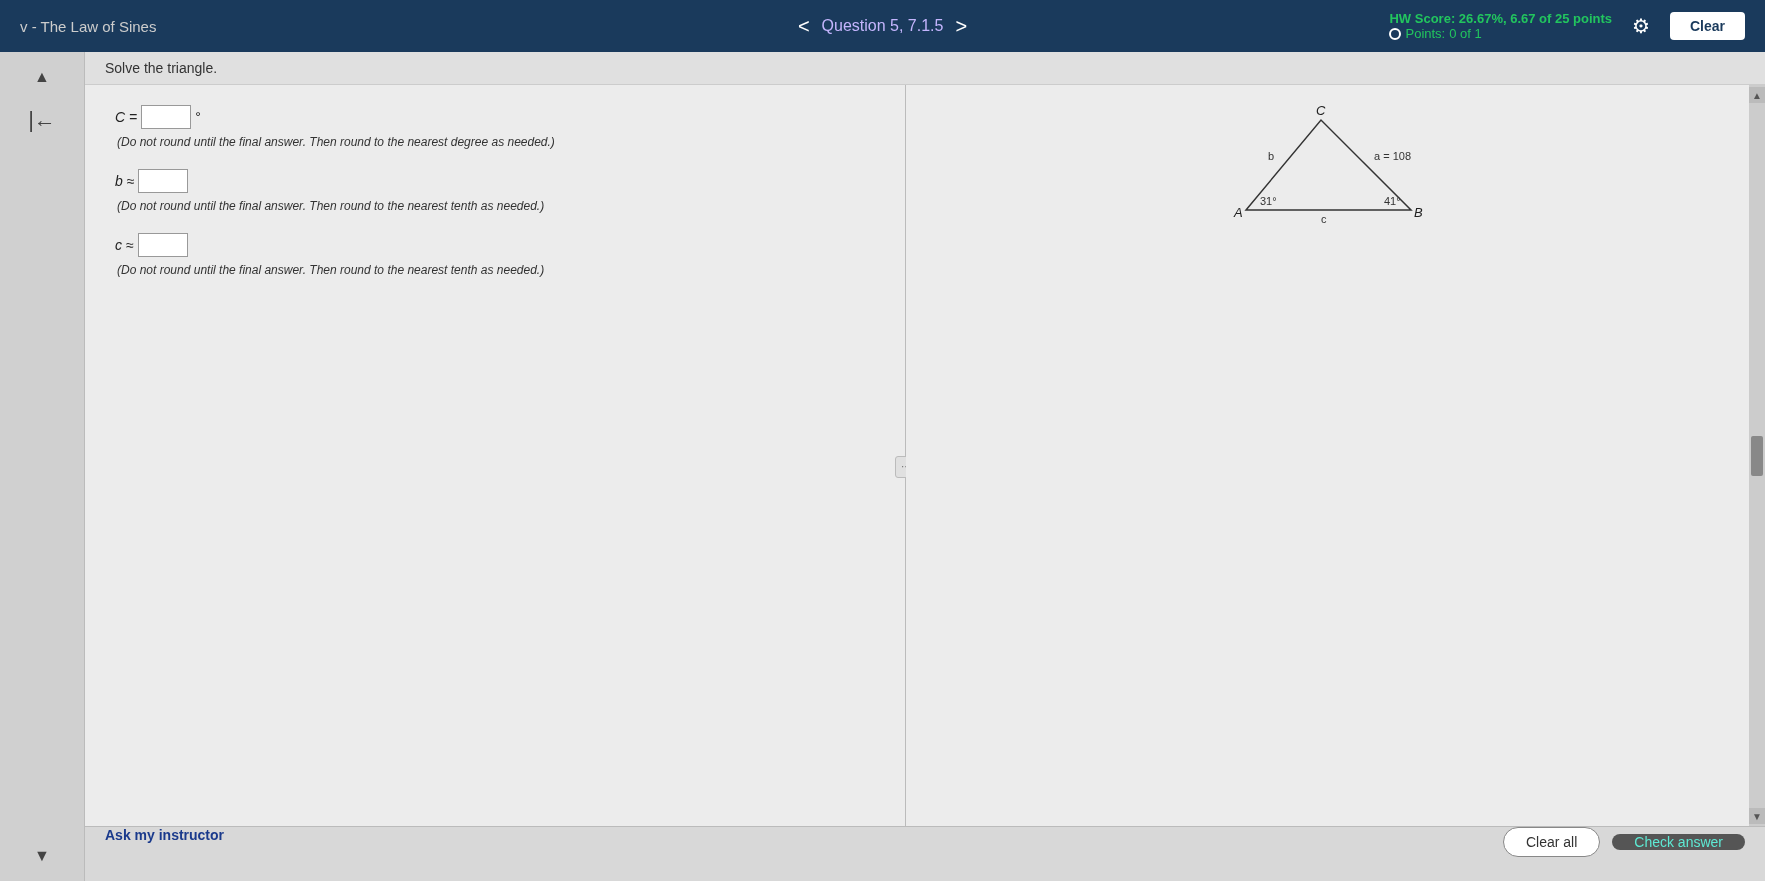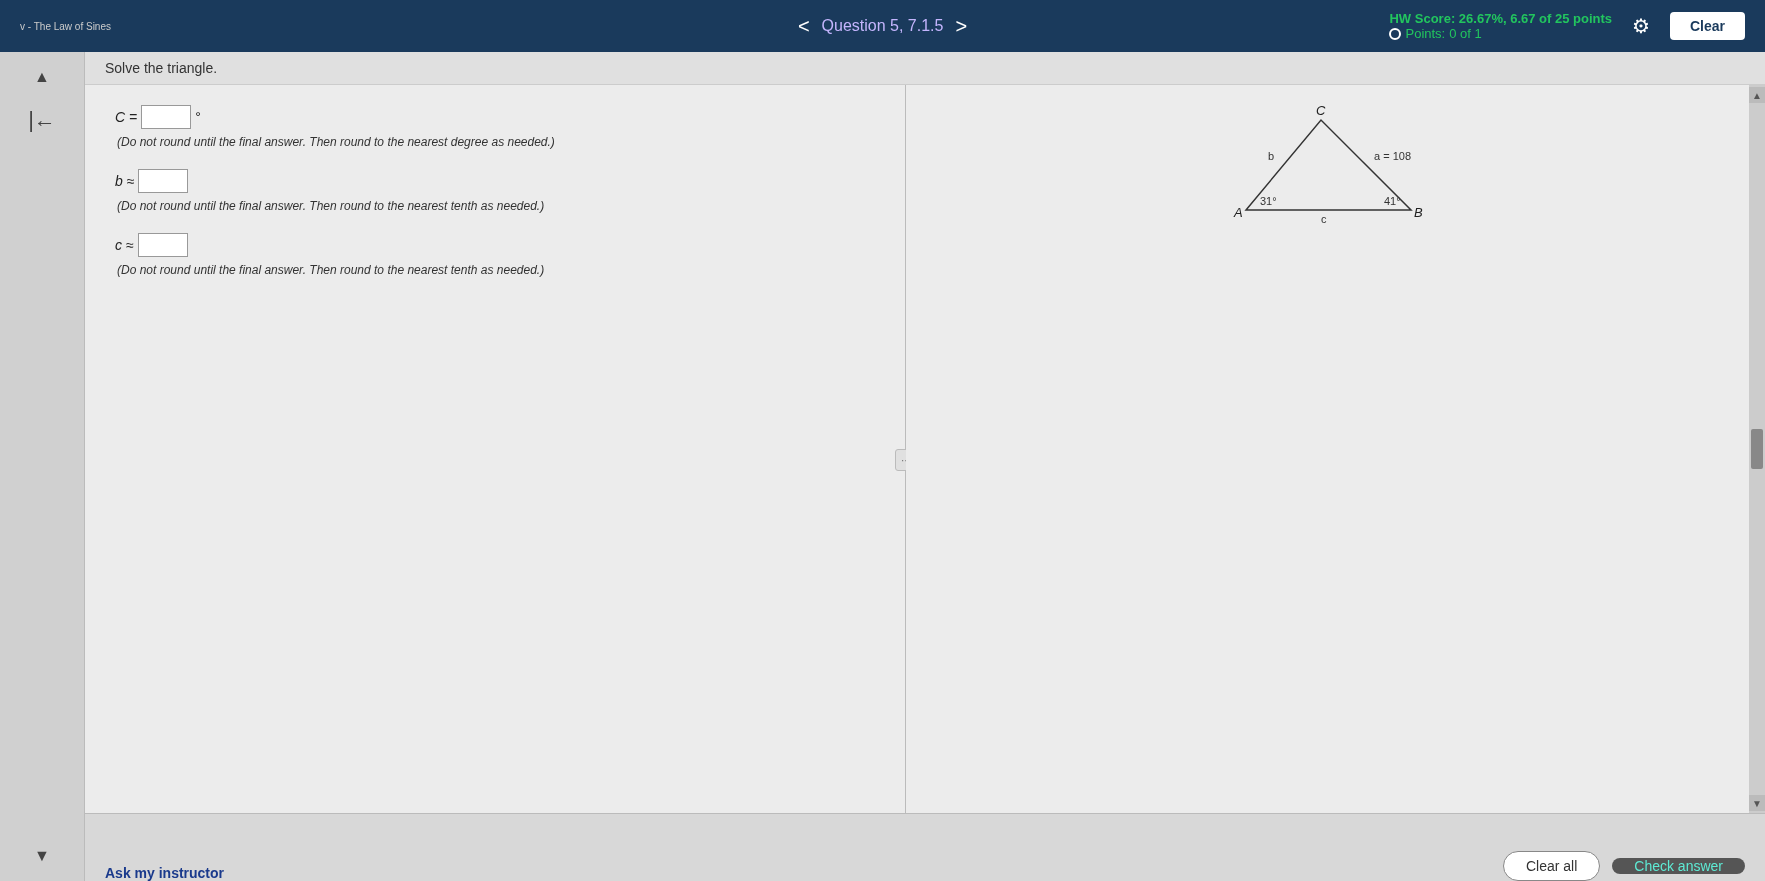--- a/index.html
+++ b/index.html
@@ -21,21 +21,21 @@
       align-items: center;
       justify-content: space-between;
       padding: 0 20px;
       position: relative;
     }
 
     .header-left {
       display: flex;
       align-items: flex-end;
       gap: 10px;
-      font-size: 10px;
+      font-size: 15px;
       color: #ccc;
     }
 
     .header-center {
       display: flex;
       align-items: center;
       gap: 12px;
       position: absolute;
       left: 50%;
       transform: translateX(-50%);
@@ -271,24 +271,24 @@
     .form-hint {
       font-size: 12px;
       color: #333;
       margin-left: 2px;
       margin-bottom: 14px;
       font-style: italic;
     }
 
     
     .bottom-bar {
-      height: 68px;
+      height: 55px;
       background: #d8d8d8;
       display: flex;
-      align-items: flex-end;
+      align-items: flex-start;
       justify-content: space-between;
       padding: 0 20px;
       border-top: 1px solid #bbb;
       gap: 44px;
     }
 
     .ask-instructor {
       font-size: 14px;
       color: #1a3a8c;
       font-weight: bold;

